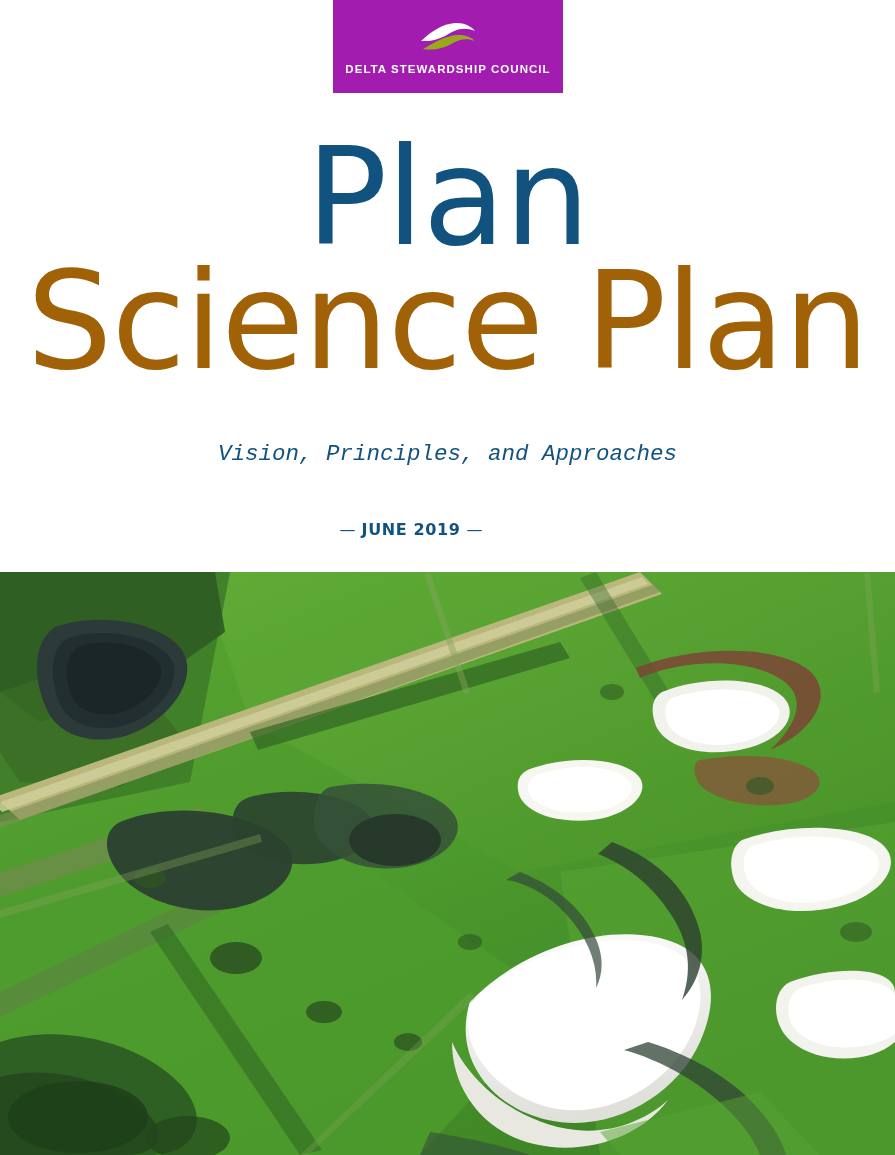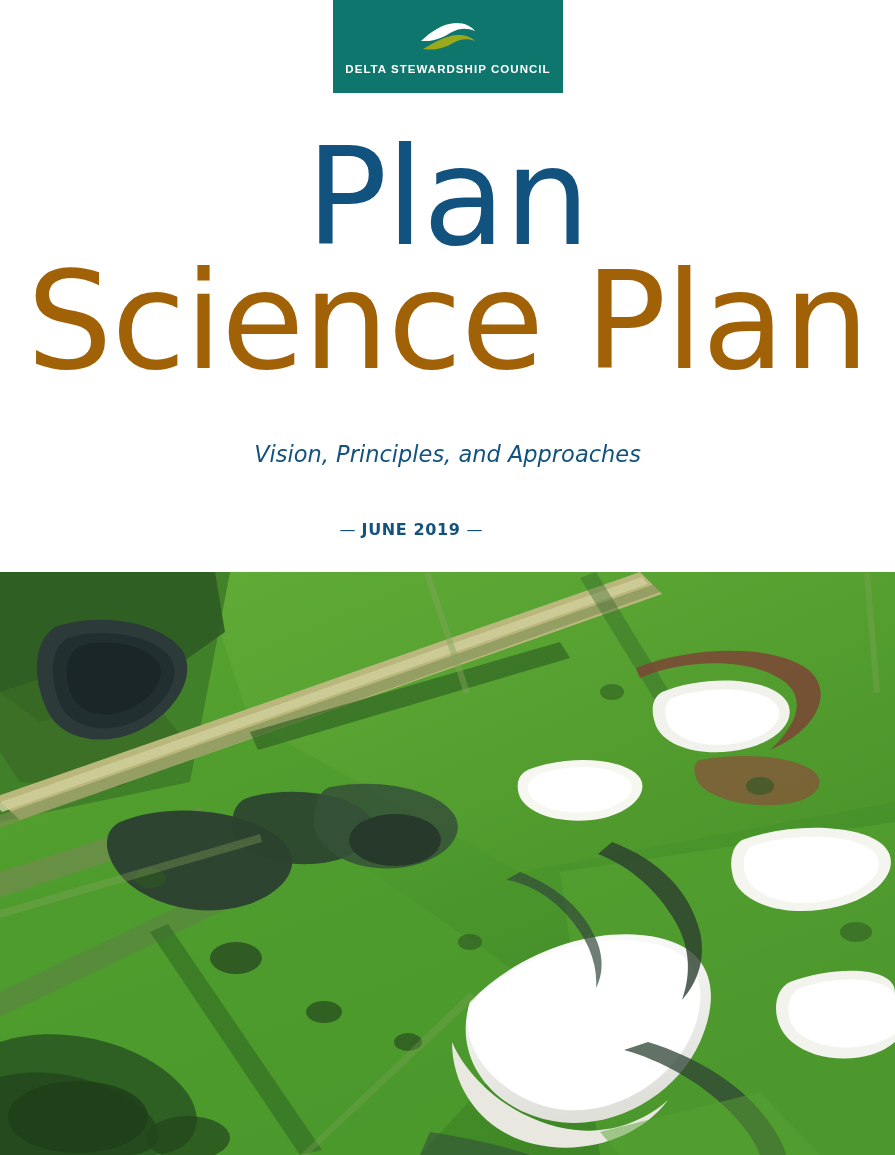--- a/index.html
+++ b/index.html
@@ -18,21 +18,21 @@
     overflow: hidden;
   }
 
   
   .logo-block {
     position: absolute;
     left: 333px;
     top: 0;
     width: 230px;
     height: 93px;
-    background: #0f766e;
+    background: #a21caf;
     display: flex;
     flex-direction: column;
     align-items: center;
     justify-content: flex-start;
     padding-top: 20px;
   }
   .logo-mark {
     width: 58px;
     height: 34px;
     display: block;
@@ -78,21 +78,21 @@
     left: 0;
     top: 438px;
     width: 895px;
     text-align: center;
     color: #12527f;
     font-family: "DejaVu Sans", sans-serif;
     font-style: italic;
     font-size: 22.5px;
     line-height: 1.45;
   }
-  .subtitle .ln { display: block; }
+  .subtitle .ln { display: block; font-family: Liberation Mono, monospace; }
 
   .date-row {
     position: absolute;
     left: 0;
     top: 520px;
     width: 822px;
     text-align: center;
     color: #12527f;
     font-size: 16px;
     font-weight: bold;

